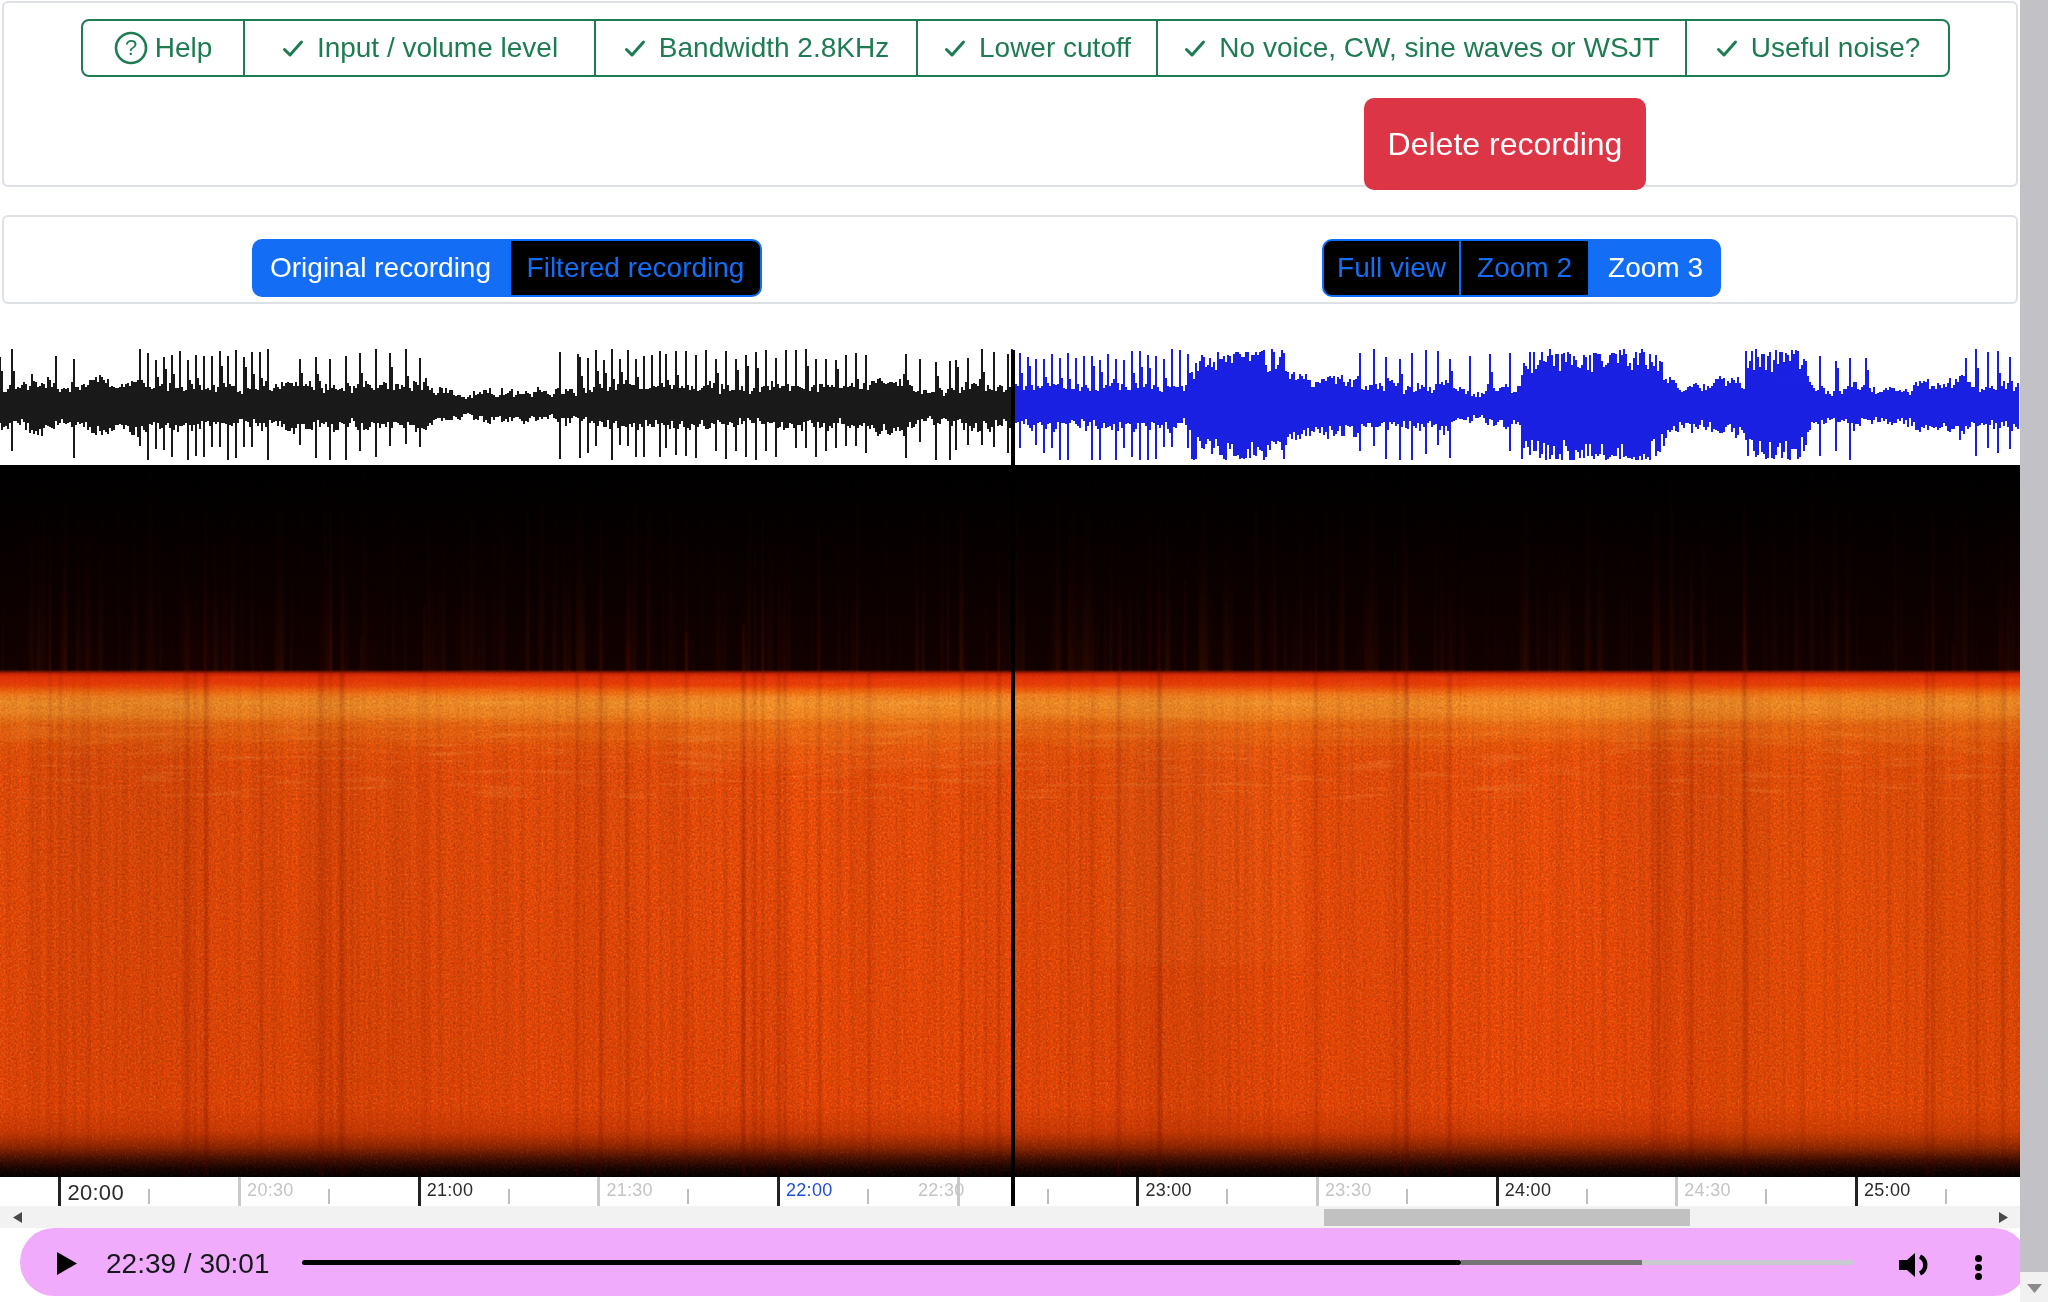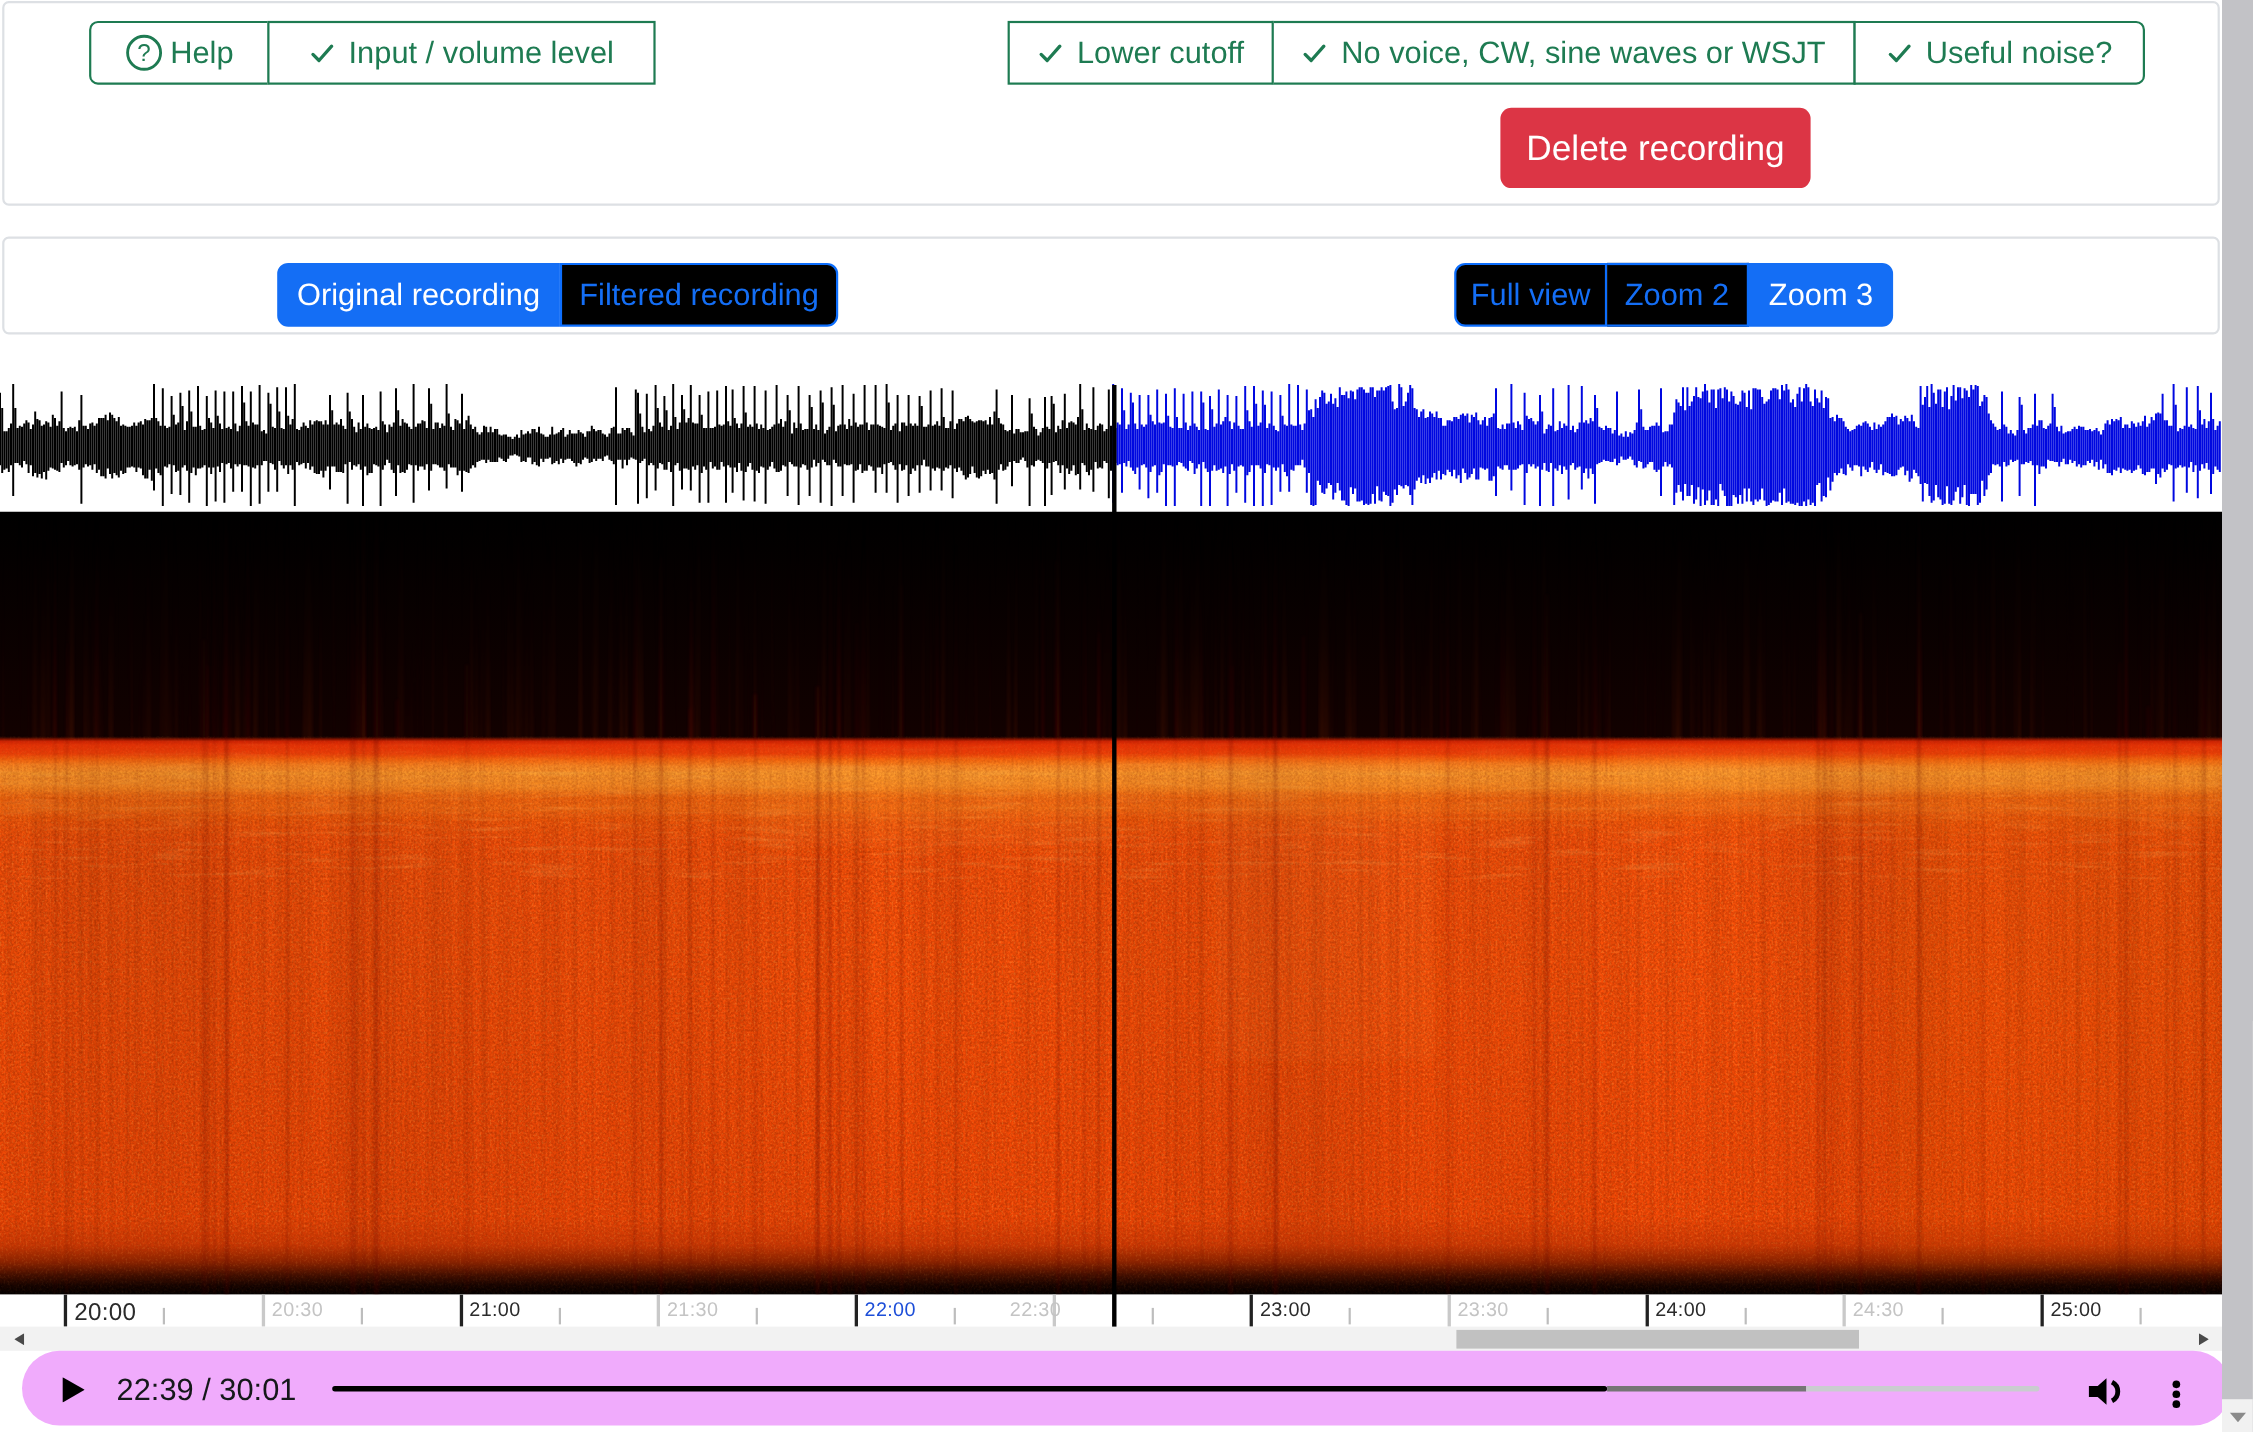--- a/index.html
+++ b/index.html
@@ -19,38 +19,43 @@
     <div class="gbtn" style="left:0;width:164px;border-radius:8px 0 0 8px">
       <svg width="34" height="34" viewBox="0 0 34 34" style="margin-right:7px">
         <circle cx="17" cy="17" r="15" fill="none" stroke="#1e7b52" stroke-width="2.6"></circle>
         <text x="17" y="24" font-size="22" font-family="Liberation Sans" fill="#1e7b52" text-anchor="middle">?</text>
       </svg>Help</div>
     <div class="gbtn" style="left:162px;width:353px">
       <svg width="24" height="24" viewBox="0 0 24 24" style="margin-right:12px">
           <path d="M3.5 13.5 L9 19 L20.5 6" fill="none" stroke="#1e7b52" stroke-width="3" stroke-linecap="round" stroke-linejoin="round"></path>
         </svg>
       Input / volume level</div>
+    <div class="gbtn" style="left:513px;width:324px">
+      <svg width="24" height="24" viewBox="0 0 24 24" style="margin-right:12px">
+          <path d="M3.5 13.5 L9 19 L20.5 6" fill="none" stroke="#1e7b52" stroke-width="3" stroke-linecap="round" stroke-linejoin="round"></path>
+        </svg>
+      Bandwidth 2.8KHz</div>
     <div class="gbtn" style="left:1075px;width:531px">
       <svg width="24" height="24" viewBox="0 0 24 24" style="margin-right:12px">
           <path d="M3.5 13.5 L9 19 L20.5 6" fill="none" stroke="#1e7b52" stroke-width="3" stroke-linecap="round" stroke-linejoin="round"></path>
         </svg>
       No voice, CW, sine waves or WSJT</div>
     <div class="gbtn" style="left:835px;width:242px">
       <svg width="24" height="24" viewBox="0 0 24 24" style="margin-right:12px">
           <path d="M3.5 13.5 L9 19 L20.5 6" fill="none" stroke="#1e7b52" stroke-width="3" stroke-linecap="round" stroke-linejoin="round"></path>
         </svg>
       Lower cutoff</div>
     <div class="gbtn" style="left:1604px;width:265px;border-radius:0 8px 8px 0">
       <svg width="24" height="24" viewBox="0 0 24 24" style="margin-right:12px">
           <path d="M3.5 13.5 L9 19 L20.5 6" fill="none" stroke="#1e7b52" stroke-width="3" stroke-linecap="round" stroke-linejoin="round"></path>
         </svg>
       Useful noise?</div>
   </div>
 
-  <div class="abs" style="left:1360px;top:95px;width:282px;height:73px;background:#dc3545;border-radius:10px;color:#fff;font-size:32px;display:flex;align-items:center;justify-content:center">Delete recording</div>
+  <div class="abs" style="left:1360px;top:95px;width:282px;height:92px;background:#dc3545;border-radius:10px;color:#fff;font-size:32px;display:flex;align-items:center;justify-content:center">Delete recording</div>
 </div>
 
 <div class="card" style="top:215px;height:89px">
   <div class="bluebtn on" style="left:248px;top:22px;width:257px;border-radius:10px 0 0 10px">Original recording</div>
   <div class="bluebtn off" style="left:505px;top:22px;width:253px;border-radius:0 10px 10px 0">Filtered recording</div>
   <div class="bluebtn off" style="left:1318px;top:22px;width:139px;border-radius:10px 0 0 10px">Full view</div>
   <div class="bluebtn off" style="left:1457px;top:22px;width:129px;border-left:none">Zoom 2</div>
   <div class="bluebtn on" style="left:1586px;top:22px;width:131px;border-radius:0 10px 10px 0">Zoom 3</div>
 </div>
 

